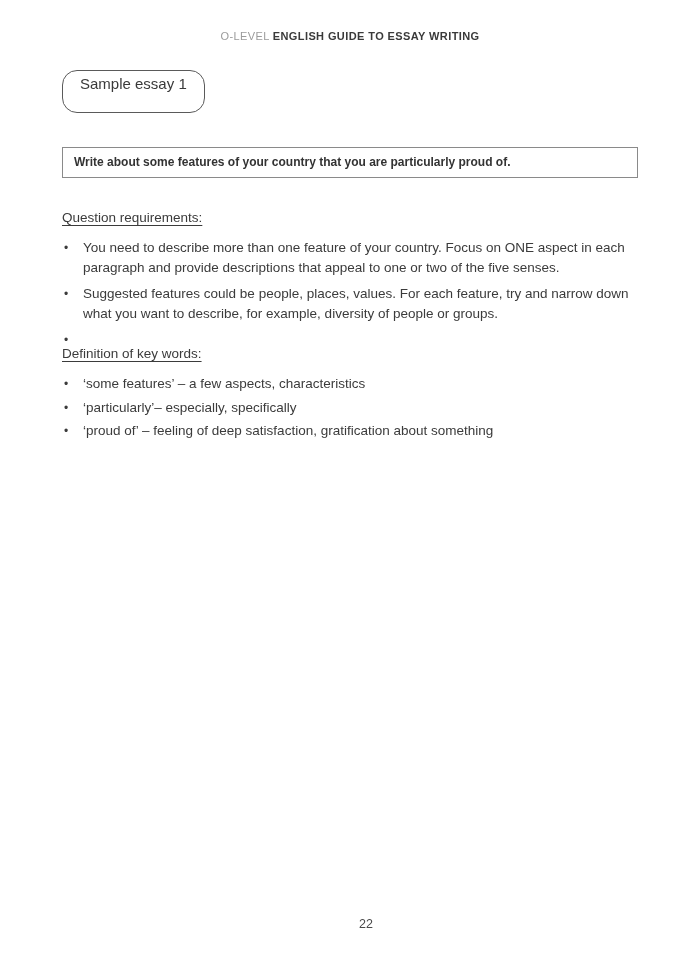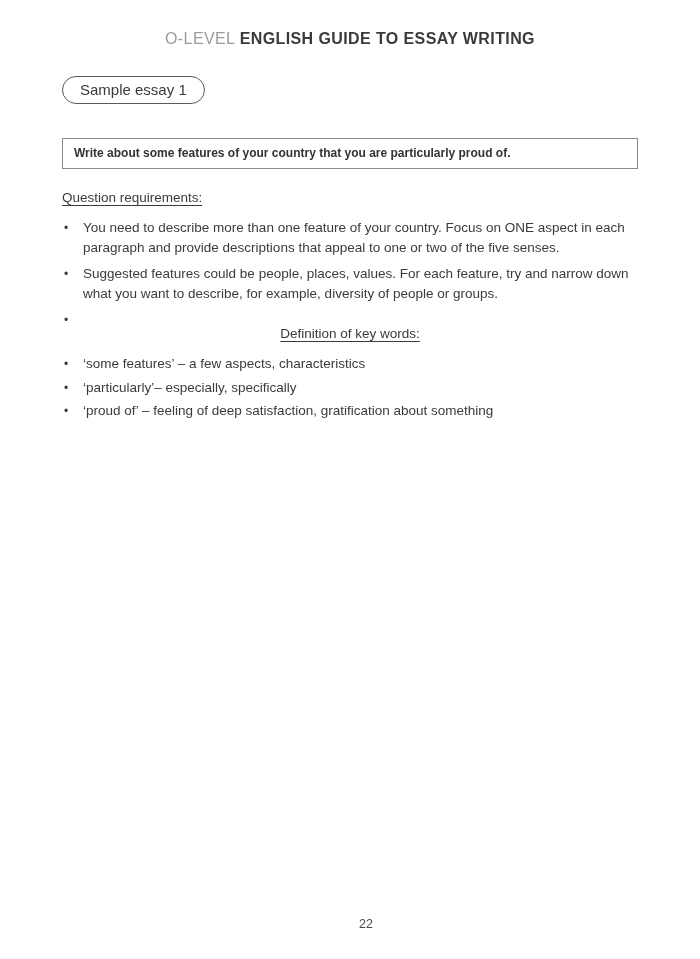--- a/index.html
+++ b/index.html
@@ -15,61 +15,60 @@
     margin: 0 auto;
     background: #ffffff;
     overflow: hidden;
   }
   .content {
     padding: 0 62px;
   }
   .running-head {
     padding-top: 30px;
     text-align: center;
-    font-size: 16px;
+    font-size: 11px;
     letter-spacing: 0.4px;
   }
   .running-head .prefix {
     color: #9b9b9b;
     font-weight: 400;
   }
   .running-head .title {
     color: #3a3a3a;
     font-weight: 700;
   }
   .sample-badge {
     display: inline-block;
     margin-top: 28px;
-    padding: 4px 17px 5px 17px;
+    padding: 4px 17px 20px 17px;
     border: 1.2px solid #5a5a5a;
     border-radius: 15px;
     font-size: 15px;
     color: #3a3a3a;
     background: #ffffff;
   }
   .prompt-box {
     margin-top: 34px;
     border: 1px solid #8a8a8a;
     padding: 7px 11px 8px 11px;
     font-size: 12px;
     font-weight: 700;
     color: #333333;
     background: #ffffff;
   }
   .section-heading {
-    margin-top: 21px;
+    margin-top: 32px;
     font-size: 13.5px;
     color: #3b3b3b;
     text-decoration: underline;
     text-underline-offset: 3px;
     text-decoration-thickness: 1px;
   }
   .section-heading.second {
     margin-top: 22px;
-    text-align: center;
   }
   ul.bullet-list {
     list-style: none;
     margin-top: 13px;
   }
   ul.bullet-list li {
     position: relative;
     padding-left: 21px;
     font-size: 13.5px;
     line-height: 20px;

